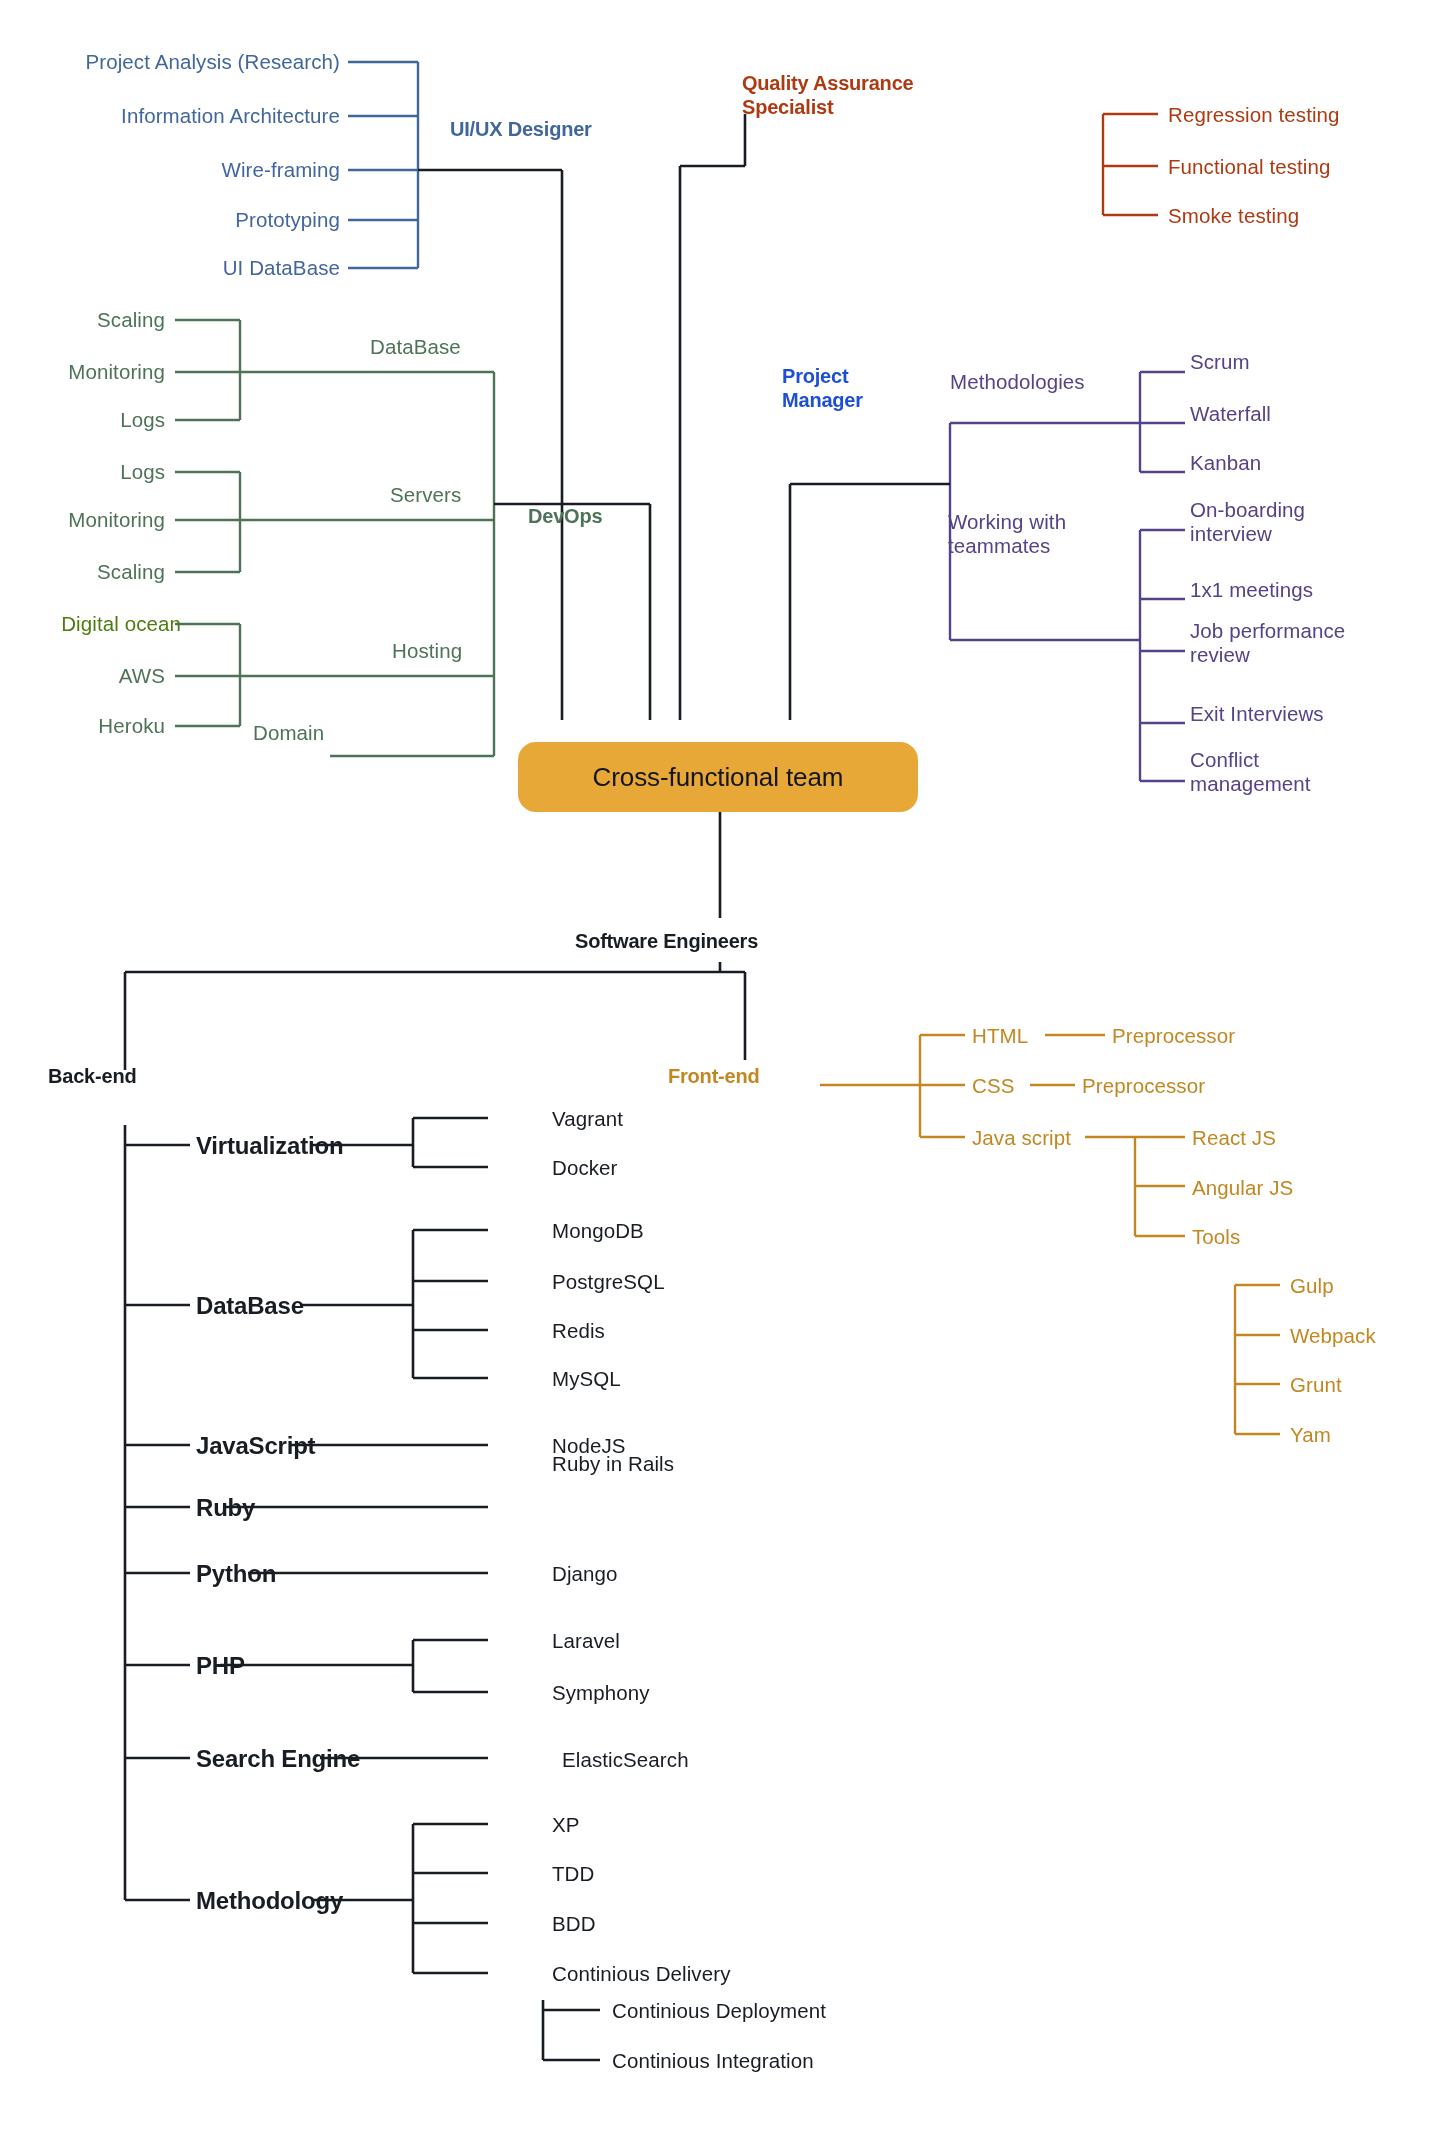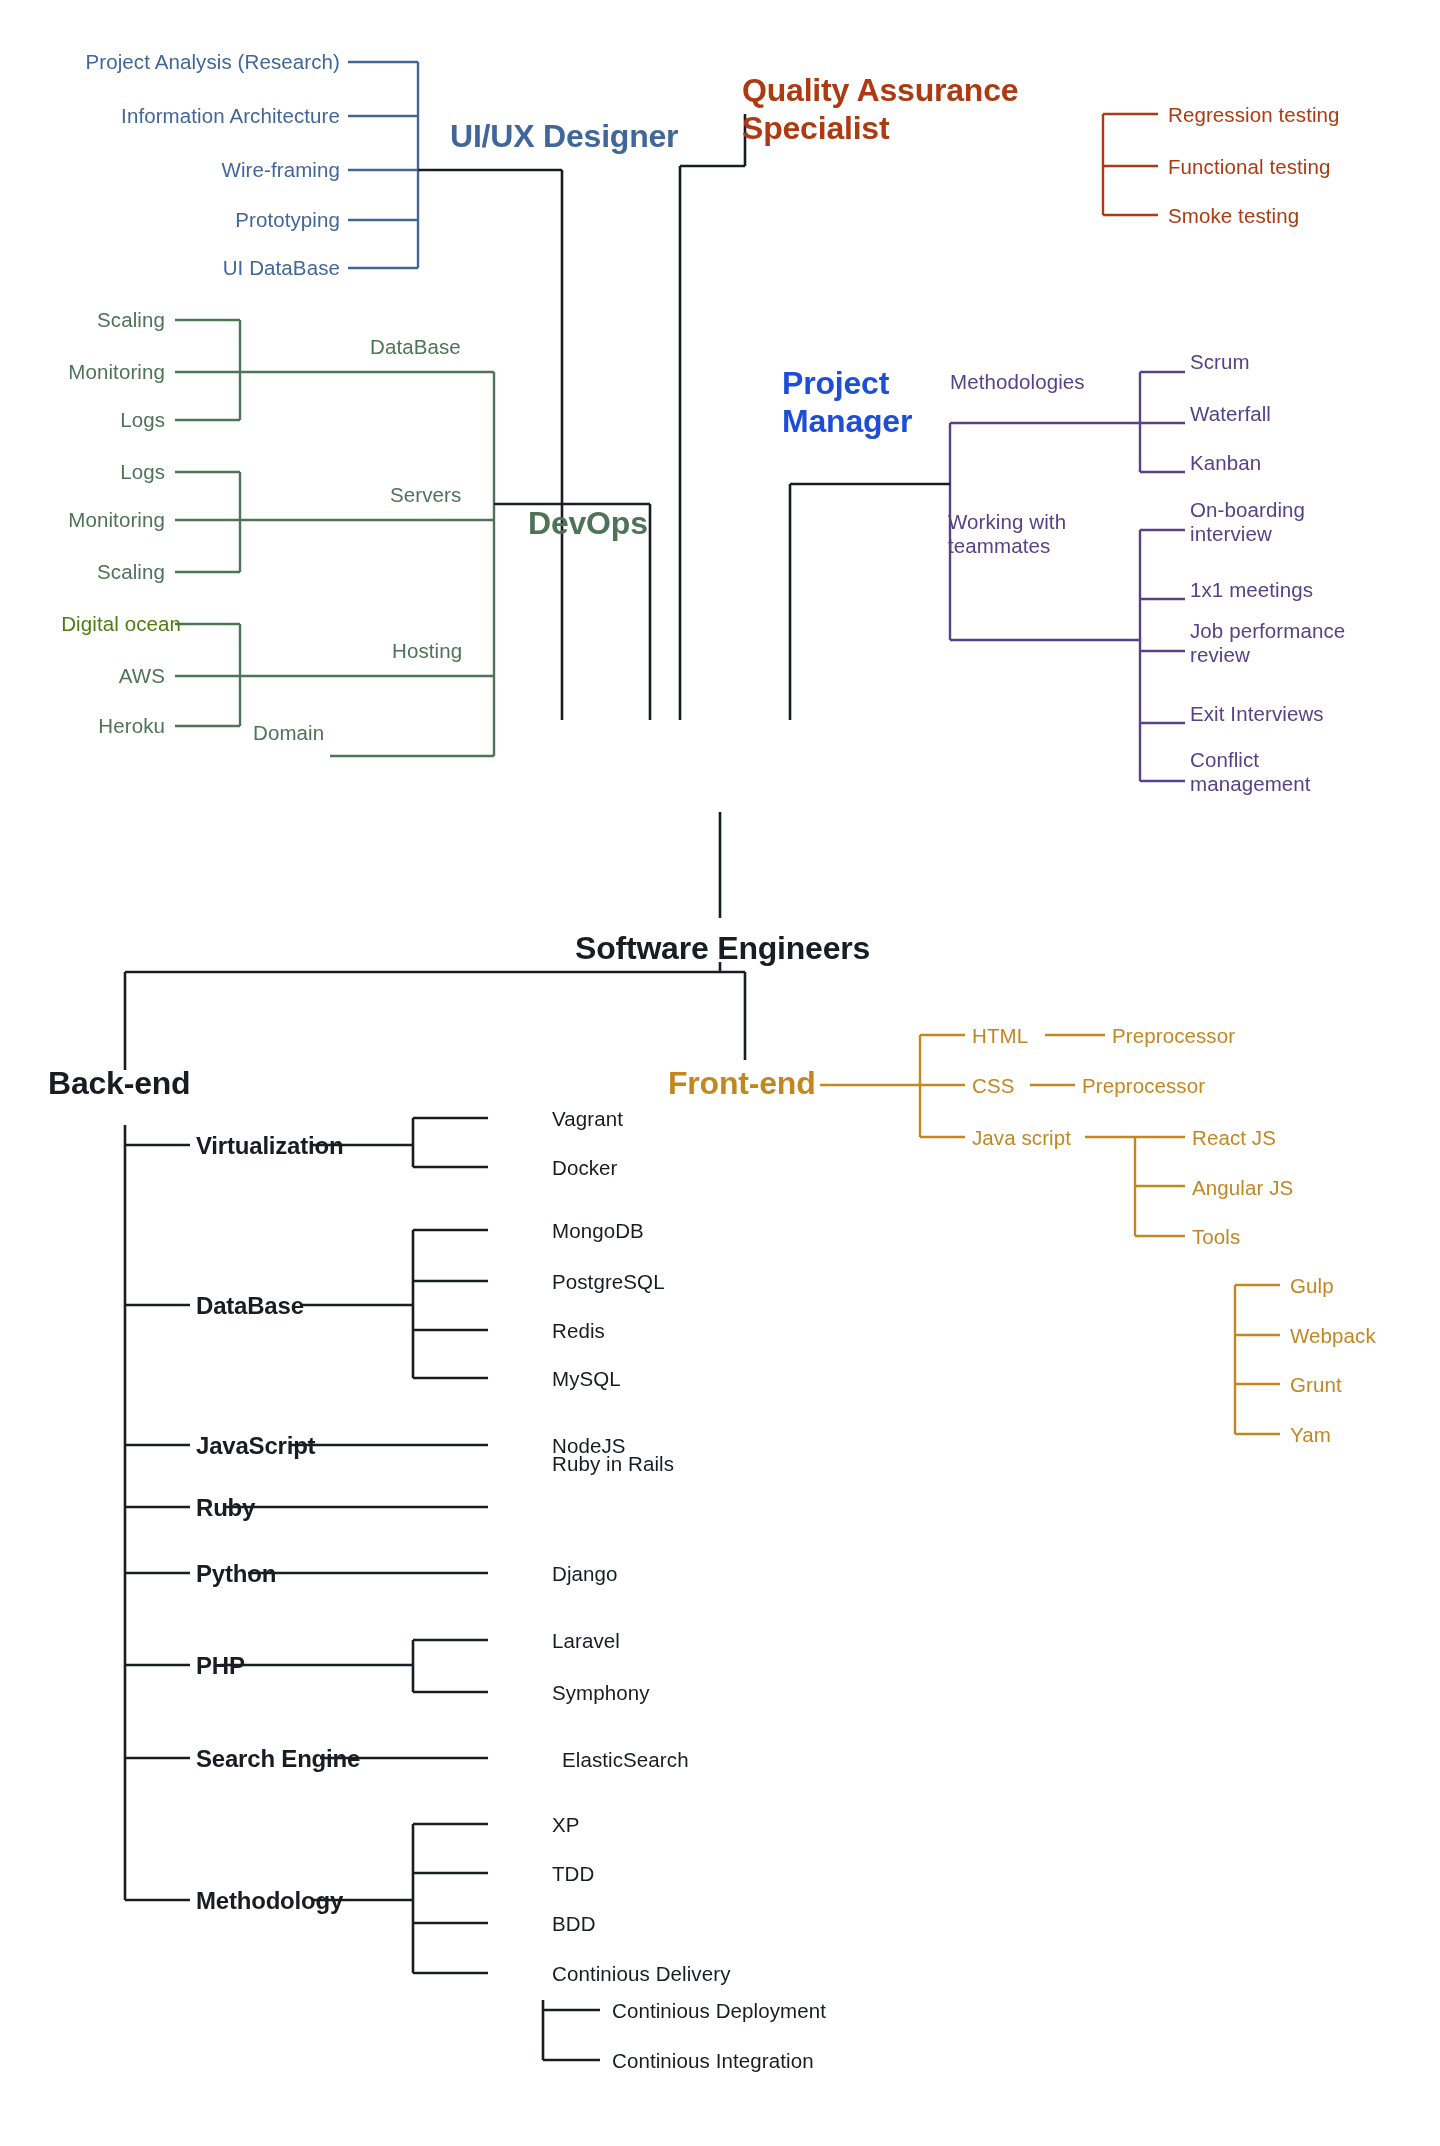--- a/index.html
+++ b/index.html
@@ -15,21 +15,21 @@
   .lbl{
     position:absolute;
     white-space:nowrap;
     line-height:1.18;
     letter-spacing:.1px;
   }
   
   .leaf{font-size:20.5px;font-weight:400;}
   .leaf.two{white-space:normal;width:195px;line-height:1.16;}
   
-  .role{font-weight:700;font-size:32px;letter-spacing:-.2px;}
+  .role{font-weight:700;font-size:20px;letter-spacing:-.2px;}
   .role.two{white-space:normal;width:180px;line-height:1.18;}
   .mid{font-weight:700;font-size:24px;letter-spacing:-.2px;}
   .rt{text-align:right;}
   .center-node{
     position:absolute;
     background:#E8A838;
     border-radius:18px;
     color:#12161c;
     font-size:26px;
     display:flex;align-items:center;justify-content:center;
@@ -192,20 +192,21 @@
         <path d="M413 1824 V1973"></path>
         <path d="M313 1900 H413"></path>
 
         <path d="M543 2010 H600"></path>
         <path d="M543 2060 H600"></path>
         <path d="M543 2000 V2060"></path>
       </g>
     </g>
   </svg>
 
+  <div class="center-node" style="left:518px;top:742px;width:400px;height:70px;">Cross-functional team</div>
 
   <div class="lbl leaf rt" style="left:0;top:50px;width:340px;color:#41669B;">Project Analysis (Research)</div>
   <div class="lbl leaf rt" style="left:0;top:104px;width:340px;color:#41669B;">Information Architecture</div>
   <div class="lbl leaf rt" style="left:0;top:158px;width:340px;color:#41669B;">Wire-framing</div>
   <div class="lbl leaf rt" style="left:0;top:208px;width:340px;color:#41669B;">Prototyping</div>
   <div class="lbl leaf rt" style="left:0;top:256px;width:340px;color:#41669B;">UI DataBase</div>
   <div class="lbl role" style="left:450px;top:118px;color:#41669B;">UI/UX Designer</div>
 
   <div class="lbl role two" style="left:742px;top:72px;color:#AE3A12;width:280px;"><span>Quality Assurance</span><br><span>Specialist</span></div>
   <div class="lbl leaf" style="left:1168px;top:103px;color:#AE3A12;">Regression testing</div>

